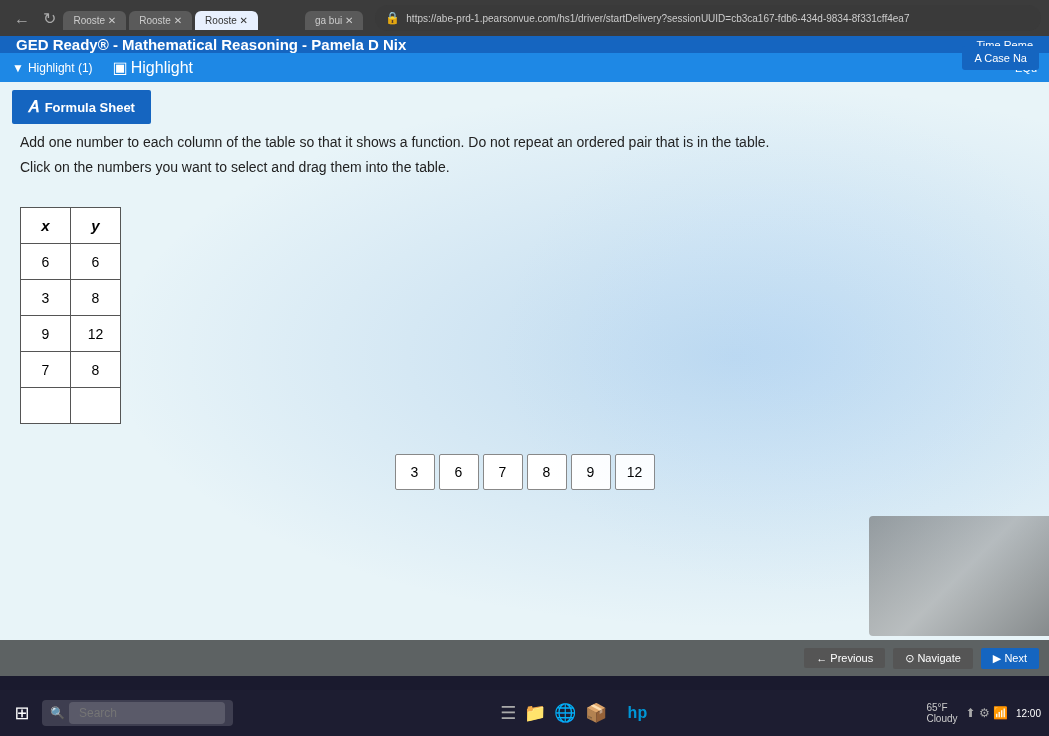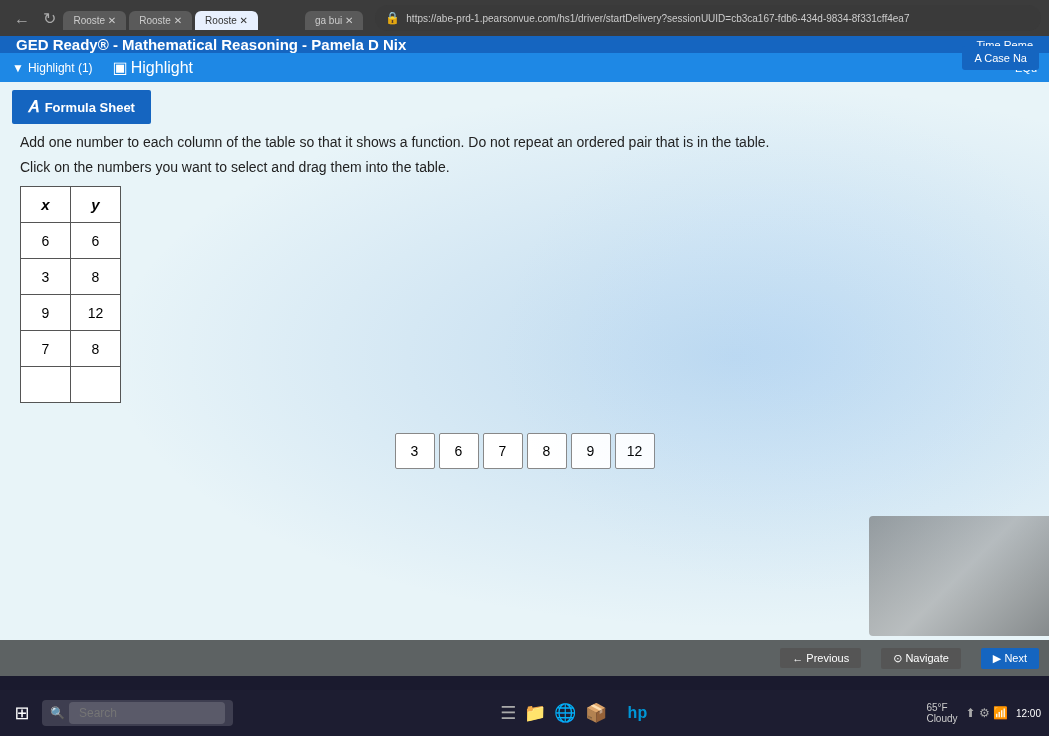--- a/index.html
+++ b/index.html
@@ -112,21 +112,21 @@
     }
     .question-text {
       font-size: 14px;
       color: #222;
       line-height: 1.5;
       margin-bottom: 6px;
     }
     .question-instruction {
       font-size: 14px;
       color: #222;
-      margin-bottom: 11px;
+      margin-bottom: 32px;
     }
 
     
     .function-table {
       border-collapse: collapse;
       margin: 0 auto 30px auto;
       display: block;
     }
     .function-table th,
     .function-table td {
@@ -173,21 +173,21 @@
       position: absolute;
       bottom: 0;
       left: 0;
       right: 0;
       background: rgba(0,0,0,0.6);
       height: 36px;
       display: flex;
       align-items: center;
       justify-content: flex-end;
       padding: 0 10px;
-      gap: 20px;
+      gap: 8px;
     }
     .nav-btn {
       background: #555;
       color: white;
       border: none;
       padding: 4px 12px;
       font-size: 11px;
       cursor: pointer;
       border-radius: 2px;
     }

